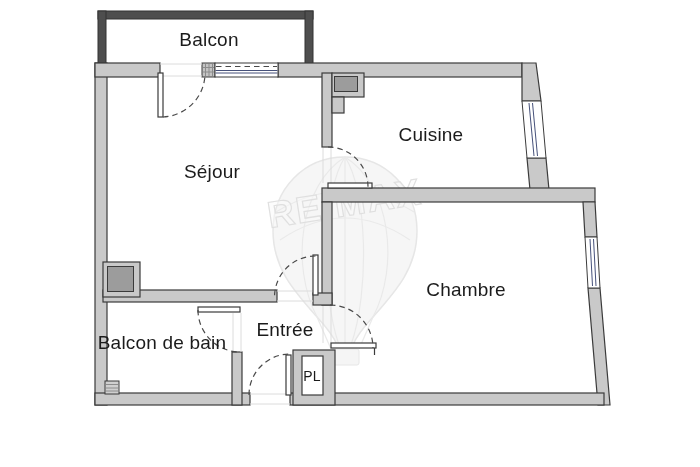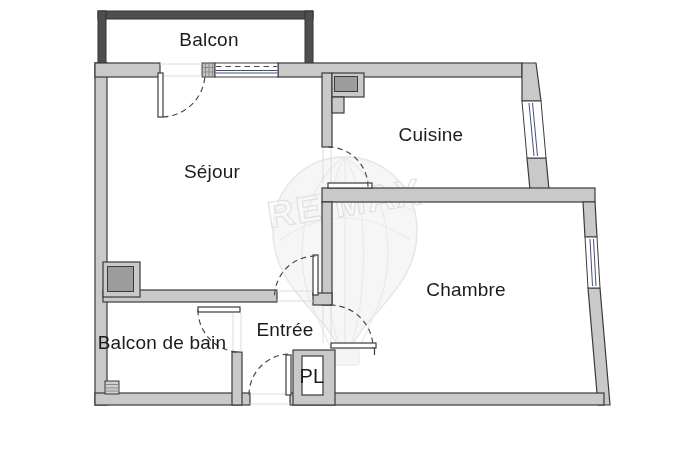--- a/index.html
+++ b/index.html
@@ -1,21 +1,21 @@
 <!DOCTYPE html>
 <html><head>
 <meta charset="utf-8">
 <style>
   html,body{margin:0;padding:0;background:#ffffff;}
   #stage{position:relative;width:700px;height:467px;background:#ffffff;overflow:hidden;
          font-family:"Liberation Sans",sans-serif;}
   #plan-svg{position:absolute;left:0;top:0;}
   .room-label{position:absolute;transform:translate(-50%,-50%);white-space:nowrap;
               font-size:19px;color:#1b1b1b;letter-spacing:0.2px;}
-  .room-label.small{font-size:20px;}
+  .room-label.small{font-size:14px;}
 </style>
 </head>
 <body>
 
 <div id="stage">
 
   <svg id="plan-svg" width="700" height="467" viewBox="0 0 700 467">
 
     <g opacity="0.6">
       <path d="M345,157 C386,157 417,189 417,231 C417,268 396,291 373,317 C362,329 356,337 353,345 L337,345 C334,337 328,329 317,317 C294,291 273,268 273,231 C273,189 304,157 345,157 Z" fill="#f1f1f1" stroke="#d6d6d6" stroke-width="1.5"></path>

